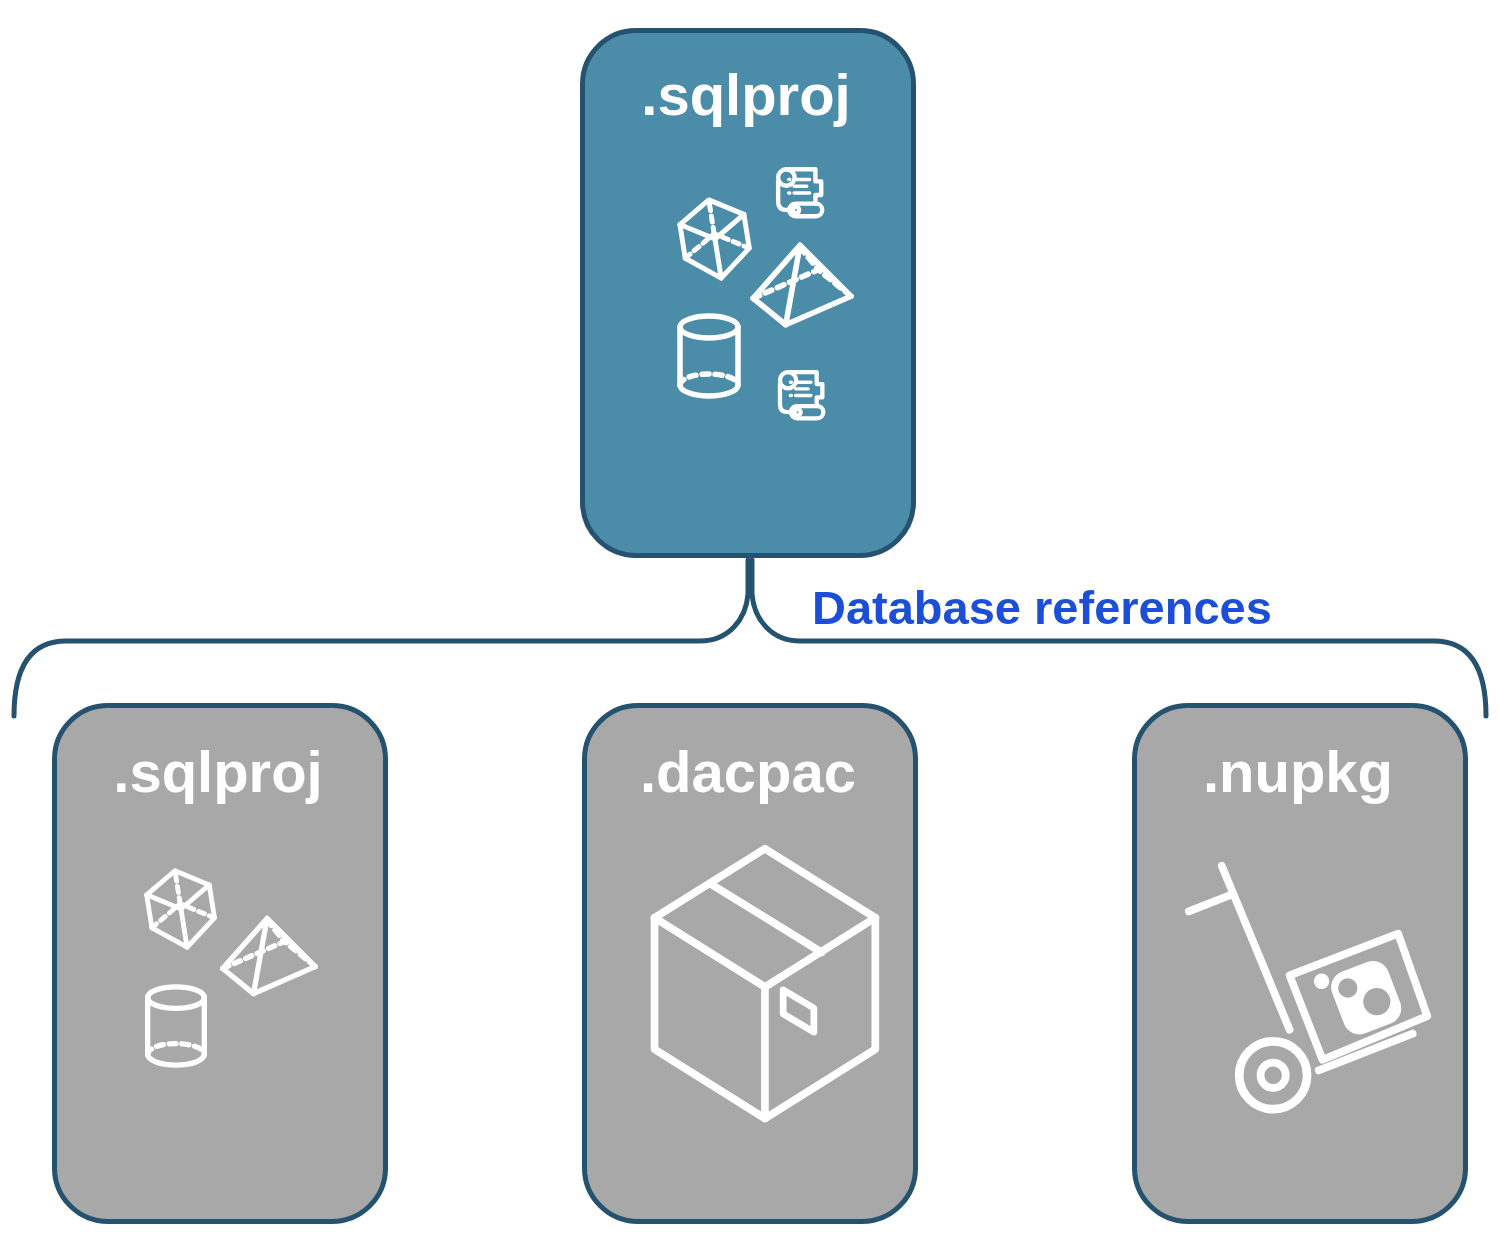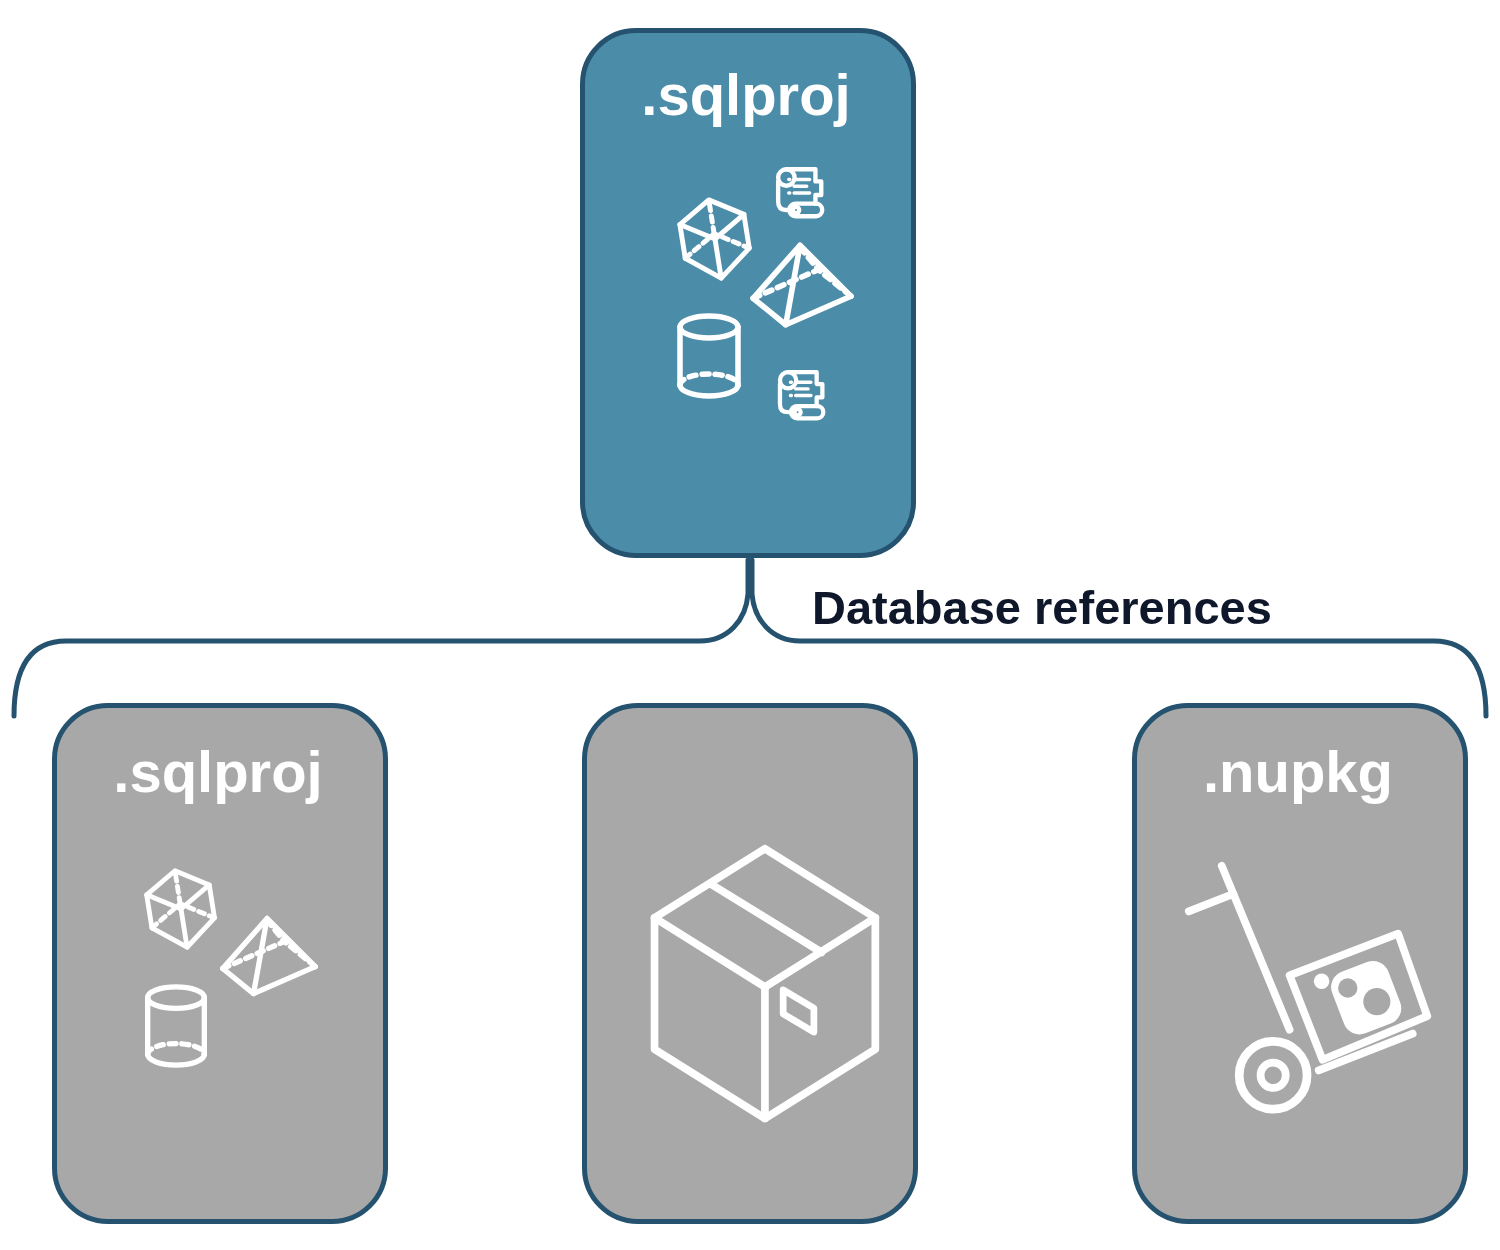--- a/index.html
+++ b/index.html
@@ -15,21 +15,21 @@
   .node.c2{left:582px;}
   .node.c3{left:1115px;margin-left:17px;}
   .box-title{
     position:absolute;left:0;right:4px;top:30px;text-align:center;
     color:#ffffff;font-size:58px;font-weight:700;letter-spacing:0px;line-height:1.1;
   }
   .node.child .box-title{top:32px;}
   .icon{position:absolute;}
   .connector-label{
     position:absolute;left:812px;top:580px;z-index:1;
-    color:#0f172a;font-size:47px;font-weight:700;white-space:nowrap;
+    color:#1d4ed8;font-size:47px;font-weight:700;white-space:nowrap;
   }
   .stroke-ic{stroke:#ffffff;fill:none;stroke-linejoin:round;stroke-linecap:round;}
 </style>
 </head>
 <body>
 
 <div class="canvas">
 
   <svg class="overlay" viewBox="0 0 1500 1250">
     <path d="M14,716 C14,686 20,641 66,641 H700 C728,641 746,620 748,594 L748,560
@@ -126,20 +126,21 @@
       <g class="stroke-ic" stroke-width="5.5">
         <ellipse cx="35" cy="14" rx="29" ry="11"></ellipse>
         <path d="M6,14 V72 M64,14 V72"></path>
         <path d="M6,72 A29,11 0 0 0 64,72"></path>
         <path d="M6,72 A29,11 0 0 1 64,72" stroke-dasharray="7 6"></path>
       </g>
     </svg>
   </div>
 
   <div class="node child c2">
+    <div class="box-title">.dacpac</div>
 
     <svg class="icon" style="left:56px;top:131px;" width="240" height="292" viewBox="0 0 250 300">
       <g class="stroke-ic" stroke-width="8">
         <path d="M127,8 L242,80 L127,152 L12,80 Z"></path>
         <path d="M71,45 L186,116"></path>
         <path d="M12,80 V217 L127,289 L242,217 V80"></path>
         <path d="M127,152 V289"></path>
         <path d="M146,155 L178,174 L178,199 L146,180 Z" stroke-width="7"></path>
       </g>
     </svg>

